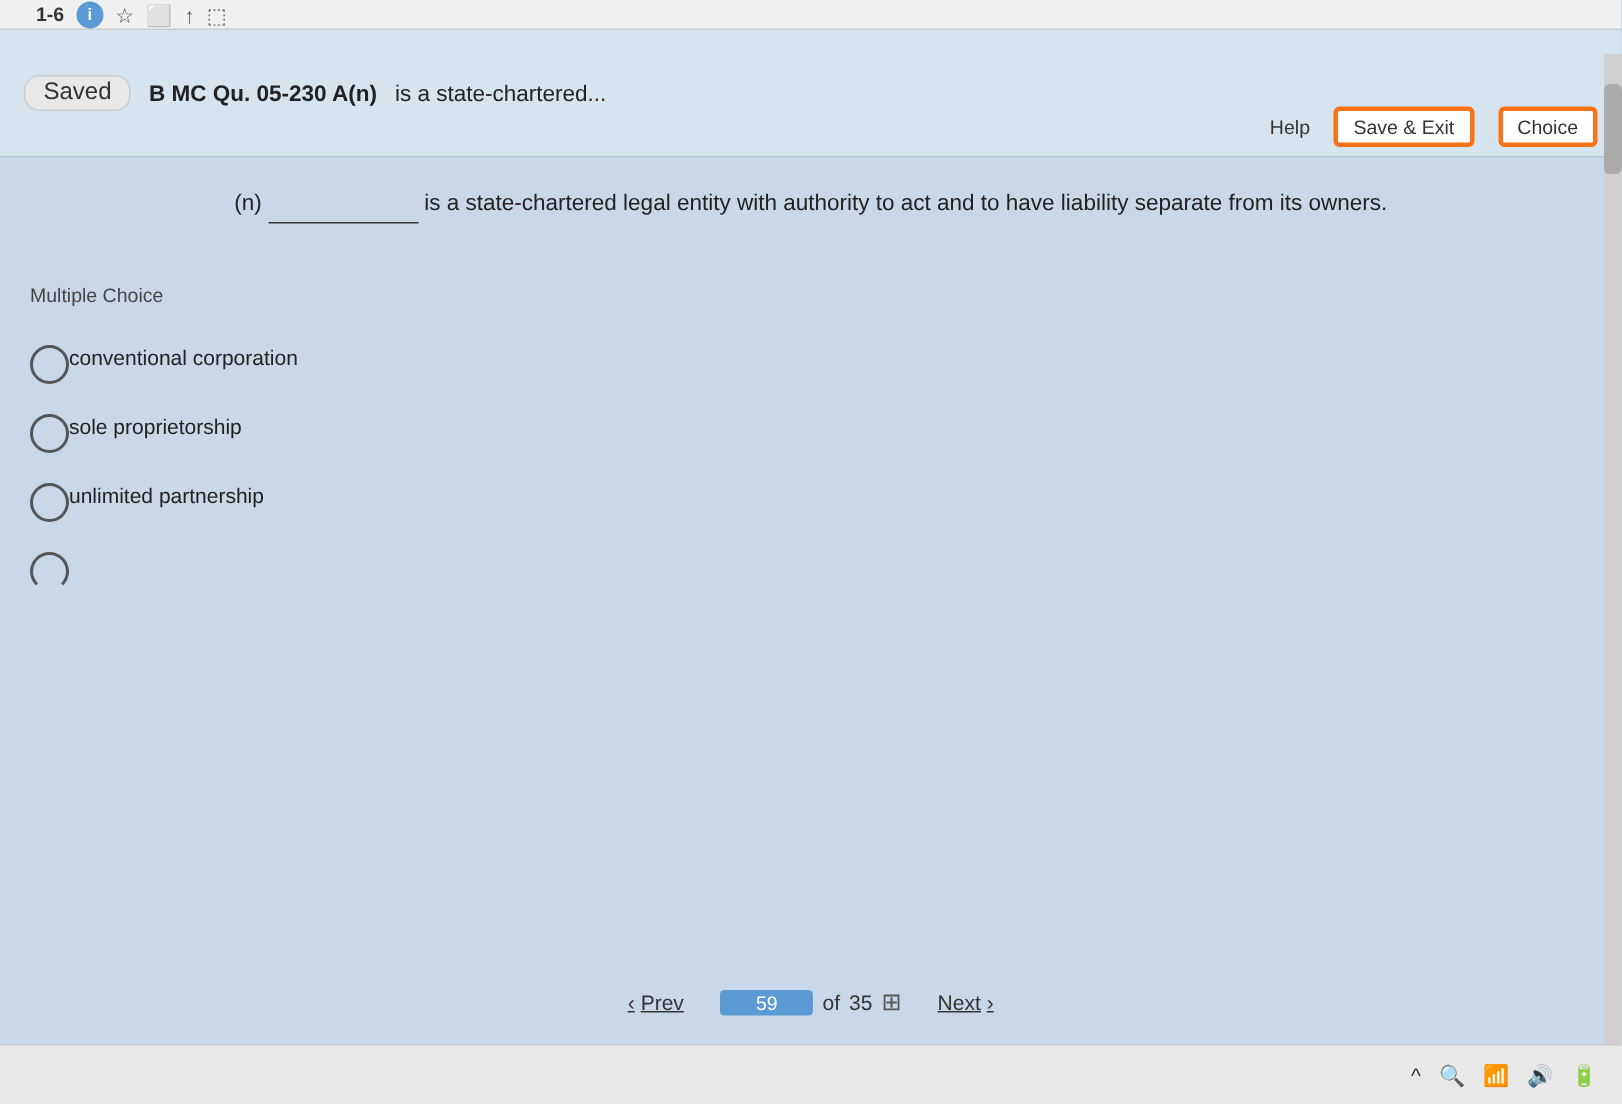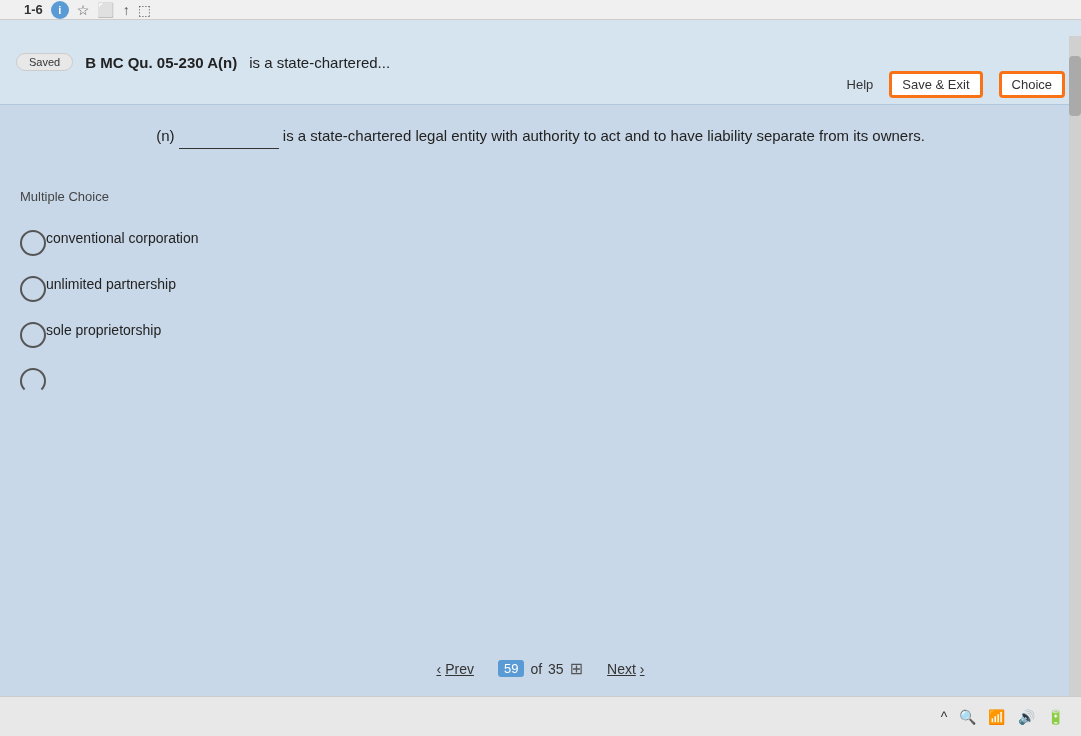--- a/index.html
+++ b/index.html
@@ -78,21 +78,21 @@
     .quiz-header-left {
       display: flex;
       align-items: center;
       gap: 12px;
     }
     .saved-badge {
       background: #e8e8e8;
       border: 1px solid #ccc;
       border-radius: 10px;
       padding: 2px 12px;
-      font-size: 11px;
+      font-size: 16px;
       color: #333;
     }
     .question-label {
       font-size: 15px;
       font-weight: bold;
       color: #222;
     }
     .question-text-header {
       font-size: 15px;
       color: #222;
@@ -210,21 +210,21 @@
       font-size: 14px;
       color: #333;
       display: flex;
       align-items: center;
       gap: 6px;
     }
     .current-page {
       background: #5b9bd5;
       color: white;
       border-radius: 3px;
-      padding: 1px 6px;
+      padding: 1px 24px;
       font-size: 13px;
     }
     .grid-icon {
       font-size: 16px;
       color: #555;
       cursor: pointer;
     }
 
     
     .system-bar {
@@ -307,28 +307,28 @@
     <div class="radio-circle">
       
     </div>
     <span class="choice-text">conventional corporation</span>
   </div>
 
   <div class="choice-item">
     <div class="radio-circle">
       
     </div>
-    <span class="choice-text">unlimited partnership</span>
+    <span class="choice-text">sole proprietorship</span>
   </div>
 
   <div class="choice-item">
     <div class="radio-circle">
       
     </div>
-    <span class="choice-text">sole proprietorship</span>
+    <span class="choice-text">unlimited partnership</span>
   </div>
 
   <div class="choice-item">
     <div class="radio-circle-partial"></div>
     <span class="choice-text"></span>
   </div>
 </div>
 
 <div class="nav-footer">
   <button class="nav-btn">

